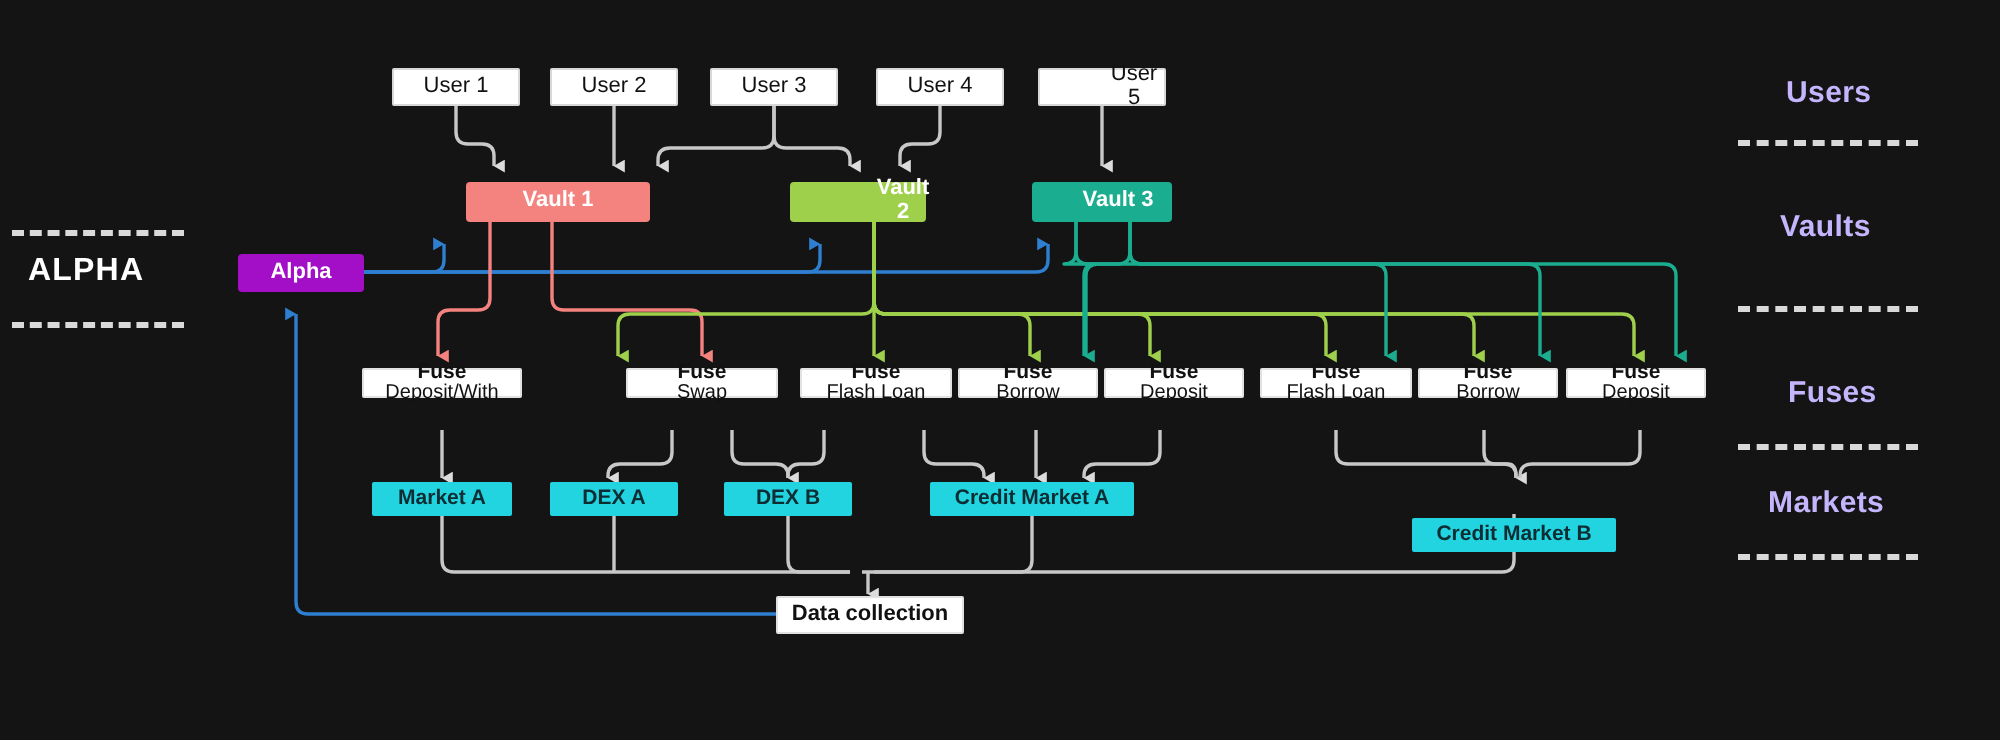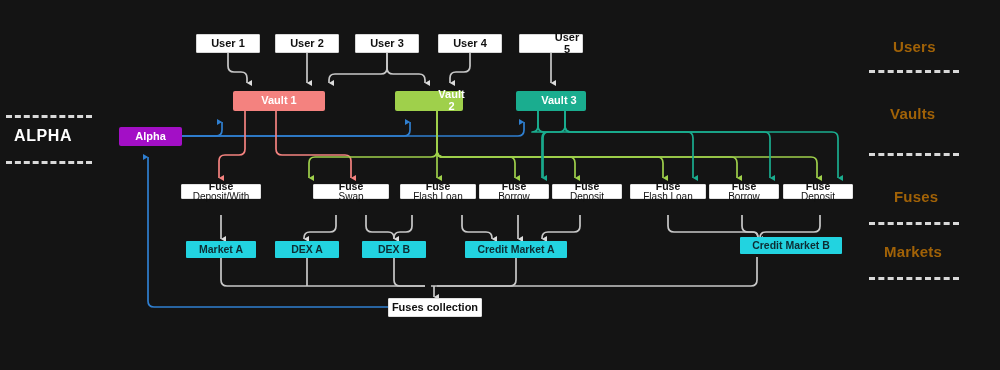--- a/index.html
+++ b/index.html
@@ -6,21 +6,21 @@
   body{width:1000px;height:370px;overflow:hidden;
        font-family:"Liberation Sans", sans-serif;}
   #stage{position:relative;width:1000px;height:370px;background:#141414;}
   svg#wires{position:absolute;left:0;top:0;width:1000px;height:370px;}
 
   .node{position:absolute;box-sizing:border-box;display:flex;
         flex-direction:column;align-items:center;justify-content:center;
         text-align:center;line-height:1.08;}
 
   .user-node{background:#ffffff;color:#111;border:1px solid #d8d8d8;
-             font-size:11px;font-weight:bold;height:19px;border-radius:1px;}
+             font-size:11px;font-weight:normal;height:19px;border-radius:1px;}
 
   .vault-node{color:#ffffff;font-size:11px;font-weight:bold;height:20px;
               border-radius:2px;}
   .vault-1{background:#f4827f;}
   .vault-2{background:#9fd04b;padding-left:45px;}
   .vault-3{background:#1aad8f;}
 
   .alpha-node{background:#a30fc6;color:#fff;font-size:11px;font-weight:bold;
               height:19px;border-radius:2px;}
 
@@ -28,21 +28,21 @@
              border:1px solid #e2e2e2;padding-top:1px;}
   .fuse-node .f-top{font-size:10.5px;font-weight:bold;}
   .fuse-node .f-sub{font-size:10px;font-weight:normal;}
 
   .market-node{background:#22d3e0;color:#0d2d33;font-size:10.5px;
                font-weight:bold;height:17px;border-radius:1px;}
 
   .data-node{background:#ffffff;color:#111;font-size:11px;font-weight:bold;
              height:19px;border-radius:1px;border:1px solid #e0e0e0;}
 
-  .side-label{position:absolute;color:#a16207;font-size:15px;font-weight:bold;
+  .side-label{position:absolute;color:#c4b5fd;font-size:15px;font-weight:bold;
               letter-spacing:.2px;}
   .alpha-label{position:absolute;color:#ffffff;font-size:16px;font-weight:bold;
                letter-spacing:.6px;}
   .dash{position:absolute;height:0;border-top:3px dashed #d9d9d9;}
 </style>
 </head>
 <body>
 
 <div id="stage">
 
@@ -172,23 +172,23 @@
   </div>
   <div class="node fuse-node" style="left:783px;top:184px;width:70px;">
     <span class="f-top">Fuse</span>
     <span class="f-sub">Deposit</span>
   </div>
 
   <div class="node market-node" style="left:186px;top:241px;width:70px;">Market A</div>
   <div class="node market-node" style="left:275px;top:241px;width:64px;">DEX A</div>
   <div class="node market-node" style="left:362px;top:241px;width:64px;">DEX B</div>
   <div class="node market-node" style="left:465px;top:241px;width:102px;">Credit Market A</div>
-  <div class="node market-node" style="left:706px;top:237px;width:102px;margin-left:34px;">Credit Market B</div>
-
-  <div class="node data-node" style="left:388px;top:298px;width:94px;">Fuses collection</div>
+  <div class="node market-node" style="left:706px;top:259px;width:102px;">Credit Market B</div>
+
+  <div class="node data-node" style="left:388px;top:298px;width:94px;">Data collection</div>
 
   <div class="side-label" style="left:893px;top:38px;">Users</div>
   <div class="dash" style="left:869px;top:70px;width:90px;"></div>
 
   <div class="side-label" style="left:890px;top:105px;">Vaults</div>
   <div class="dash" style="left:869px;top:153px;width:90px;"></div>
 
   <div class="side-label" style="left:894px;top:188px;">Fuses</div>
   <div class="dash" style="left:869px;top:222px;width:90px;"></div>
 

